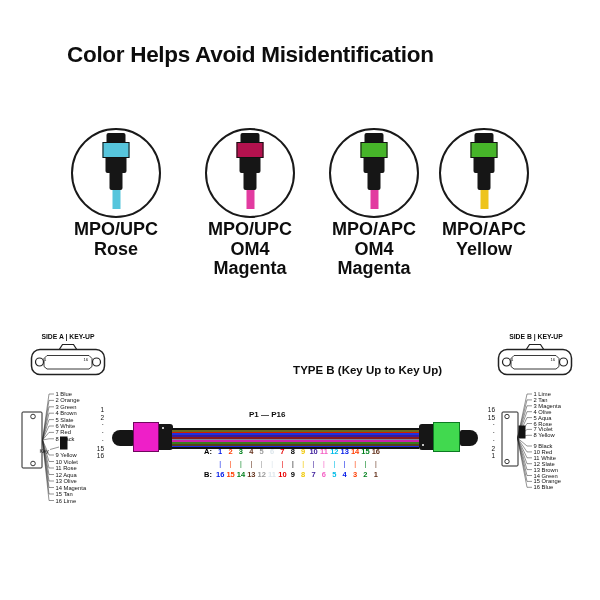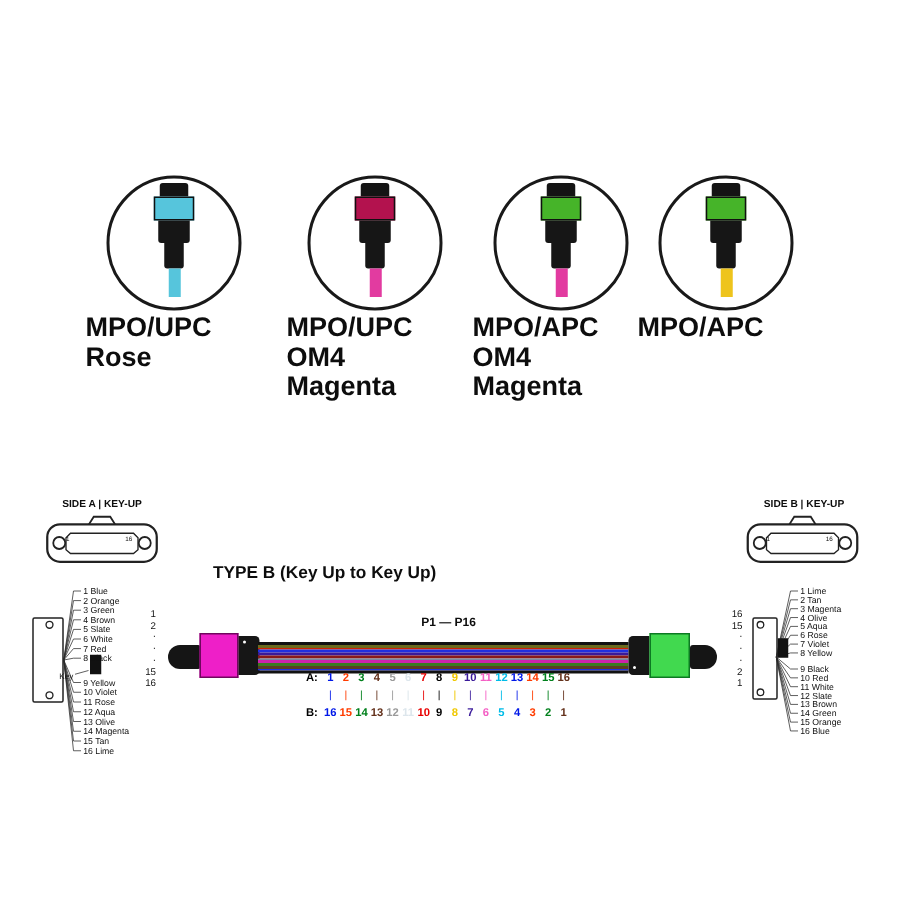--- a/index.html
+++ b/index.html
@@ -2,33 +2,33 @@
 <html><head>
 <meta charset="utf-8">
 <style>
   html,body{margin:0;padding:0;background:#fff}
   body{width:600px;height:600px;position:relative;overflow:hidden;
        font-family:"Liberation Sans",sans-serif;color:#0d0d0d}
   .abs{position:absolute}
   
   #title{left:67px;top:42px;font-size:22.5px;font-weight:bold;line-height:26px;letter-spacing:-0.3px;white-space:nowrap}
   
-  .conn-col{top:117px;width:118px;}
+  .conn-col{top:128px;width:118px;text-align:center}
   .circle{width:86px;height:86px;border:2.5px solid #191919;border-radius:50%;margin:0 auto;position:relative;background:#fff}
   .mpo{position:absolute;left:50%;top:3px;transform:translateX(-50%);display:flex;flex-direction:column;align-items:center}
   .mpo .tip{width:19px;height:9px;background:#141414;border-radius:2px 2px 0 0}
   .mpo .housing{width:27px;height:16px;border:1.2px solid #101010;box-sizing:border-box}
   .mpo .bodyu{width:21px;height:15px;background:#161616;border-radius:0 0 2px 2px}
   .mpo .bodyl{width:13px;height:17px;background:#161616;border-radius:0 0 2px 2px}
   .mpo .boot{width:8px;height:19px}
   .conn-label{margin-top:2px;font-size:18px;font-weight:bold;line-height:19.5px}
   
   .sidehdr{font-size:6.8px;font-weight:bold;width:80px;text-align:center;white-space:nowrap}
-  #typeb{left:142px;top:376px;width:300px;text-align:left;font-size:11.5px;font-weight:bold}
-  #span-label{left:249px;top:410px;width:100px;text-align:center;font-size:8px;font-weight:bold}
+  #typeb{left:142px;top:364px;width:300px;text-align:right;font-size:11.5px;font-weight:bold}
+  #span-label{left:249px;top:410px;width:100px;text-align:left;font-size:8px;font-weight:bold}
   .numcol{width:13px;text-align:right;font-size:6.5px;line-height:7.7px;color:#111}
   
   .tipL{left:112px;top:430px;width:22px;height:16px;background:#151515;border-radius:8px 2px 2px 8px}
   .housL{left:133px;top:422px;width:26px;height:30px;border:1px solid #70065e;box-sizing:border-box}
   .backL{left:159px;top:424px;width:14px;height:26px;background:#161616;border-radius:0 3px 3px 0}
   .backR{left:419px;top:424px;width:14px;height:26px;background:#161616;border-radius:3px 0 0 3px}
   .housR{left:433px;top:422px;width:27px;height:30px;border:1px solid #0c7a22;box-sizing:border-box}
   .tipR{left:460px;top:430px;width:18px;height:16px;background:#151515;border-radius:2px 8px 8px 2px}
   #ribbon{left:172px;top:428px;width:247px;height:21px;display:flex;flex-direction:column}
   #ribbon div{flex:1}
@@ -41,20 +41,21 @@
   #barrow{margin-top:3px;font-size:7px;line-height:9px;font-weight:normal}
   #rowb{margin-top:3px}
   svg text{font-family:"Liberation Sans",sans-serif}
 </style>
 </head>
 <body>
 
 <div id="stage" class="abs" style="left:0;top:0;width:600px;height:600px">
 
   <div id="title" class="abs">
+    <div>Color Helps Avoid Misidentification</div>
   </div>
 
   <div class="abs conn-col" style="left:57px">
     <div class="circle">
       <div class="mpo">
         <div class="tip"></div>
         <div class="housing" style="background-color: rgb(86, 197, 220);"></div>
         <div class="bodyu"></div>
         <div class="bodyl"></div>
         <div class="boot" style="background-color: rgb(86, 197, 220);"></div>
@@ -105,20 +106,21 @@
       <div class="mpo">
         <div class="tip"></div>
         <div class="housing" style="background-color: rgb(70, 180, 41);"></div>
         <div class="bodyu"></div>
         <div class="bodyl"></div>
         <div class="boot" style="background-color: rgb(238, 196, 28);"></div>
       </div>
     </div>
     <div class="conn-label">
       <div>MPO/APC</div>
+      <div>Yellow</div>
     </div>
   </div>
 
   <div class="abs sidehdr" style="left:28px;top:333px">SIDE A | KEY-UP</div>
   <svg class="abs" style="left:30px;top:341px" width="76" height="36" viewBox="0 0 76 36">
     <polygon points="29,9 47,9 43.5,3.5 32.5,3.5" fill="#fff" stroke="#222" stroke-width="1.2"></polygon>
     <rect x="1.5" y="8.5" width="73" height="25" rx="8.5" fill="#fff" stroke="#222" stroke-width="1.5"></rect>
     <polygon points="17,14.5 59,14.5 62,17.5 62,25.5 59,28 17,28 14,25.5 14,17.5" fill="none" stroke="#222" stroke-width="0.9"></polygon>
     <circle cx="9.5" cy="21" r="4" fill="#fff" stroke="#222" stroke-width="1.2"></circle>
     <circle cx="66.5" cy="21" r="4" fill="#fff" stroke="#222" stroke-width="1.2"></circle>

